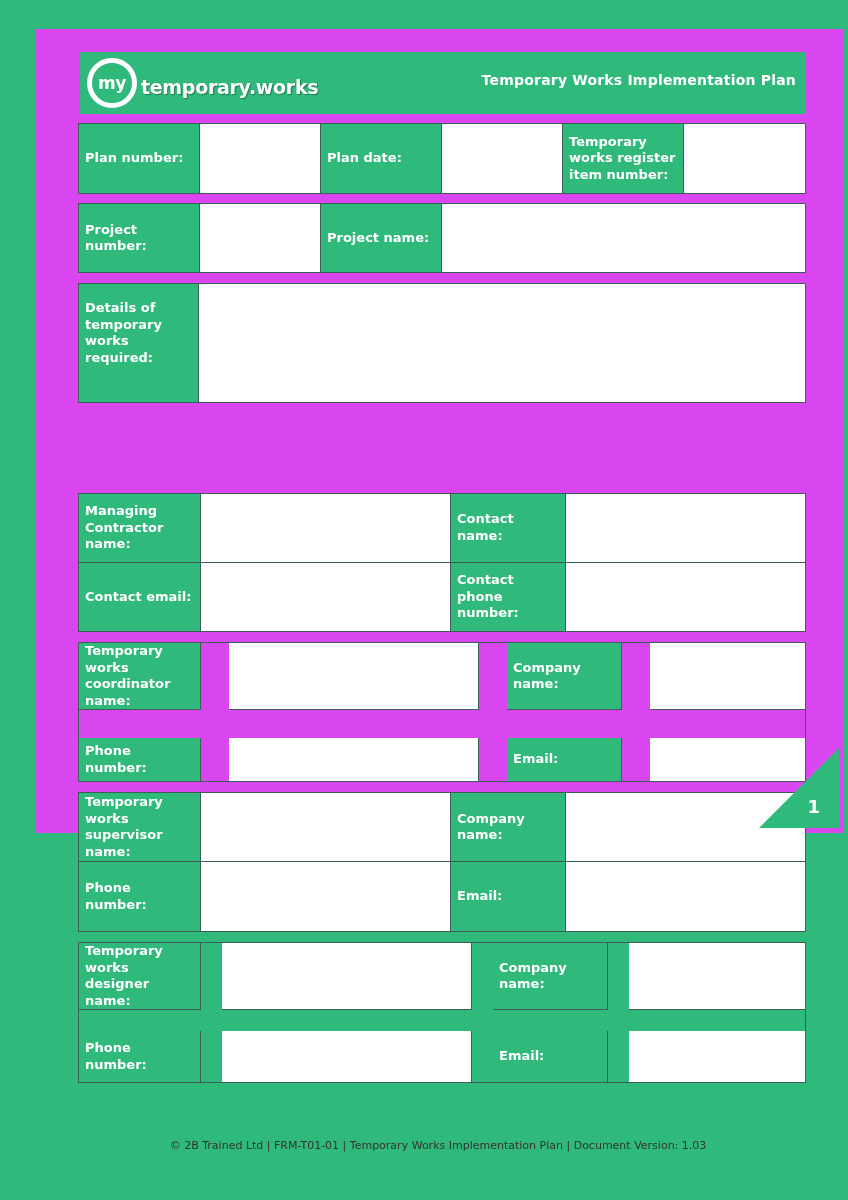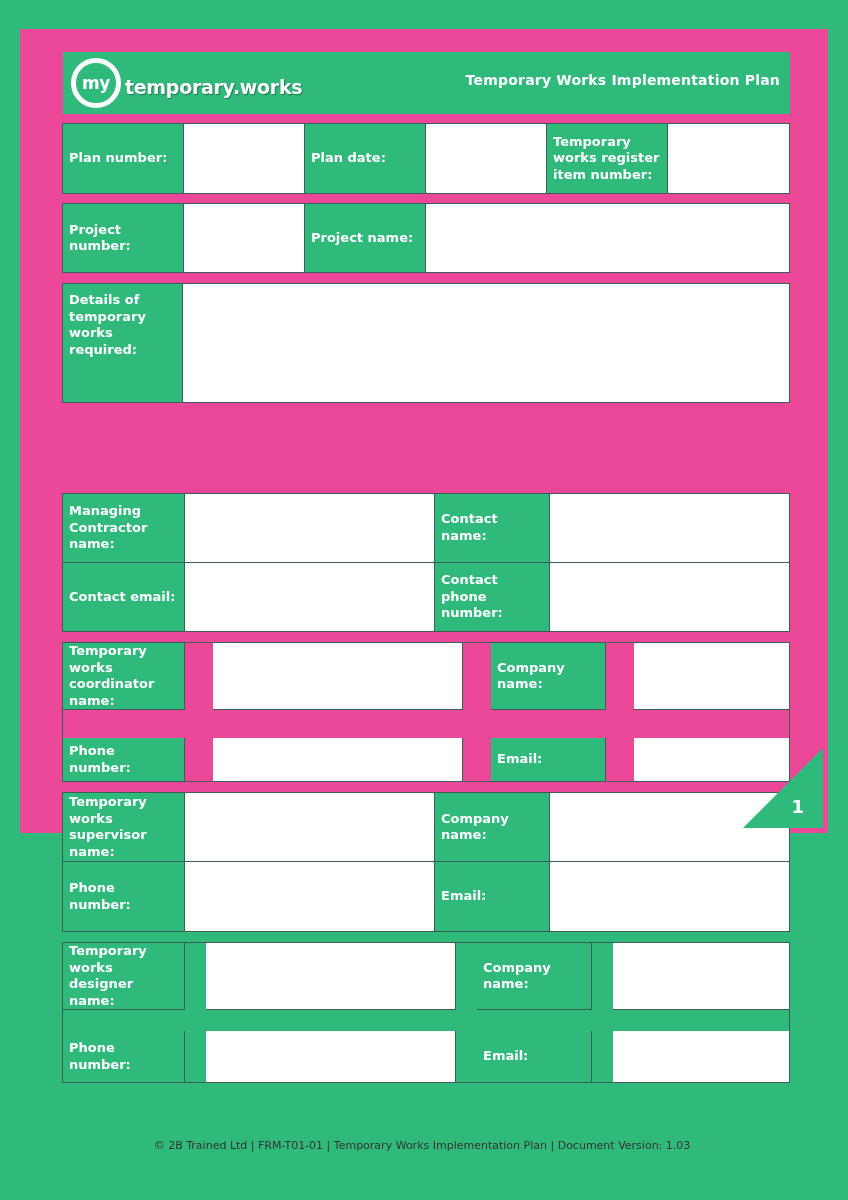--- a/index.html
+++ b/index.html
@@ -4,23 +4,23 @@
 <style>
   * { box-sizing: border-box; margin: 0; padding: 0; }
   html, body { width: 848px; height: 1200px; overflow: hidden; }
   body {
     background: #2fb97b;
     font-family: "DejaVu Sans", sans-serif;
     position: relative;
   }
   .page {
     position: absolute;
-    left: 20px; top: 29px;
+    left: 36px; top: 29px;
     width: 808px; height: 804px;
-    background: #ec4899;
+    background: #d946ef;
   }
   .header {
     position: absolute;
     left: 43px; top: 23px;
     width: 727px; height: 62px;
     background: #2fb97b;
     color: #fff;
   }
   .logo {
     position: absolute; left: 8px; top: 6px; height: 50px;
@@ -134,21 +134,21 @@
       </div>
     <div class="cell lbl last-row">
         <span>Project name:</span>
       </div>
     <div class="cell last-row last-col">
         <input class="inp" value="" style="">
       </div>
   </div>
 
   <div class="tbl" style="top:254px; height:120px; grid-template-columns:120px 1fr;">
-    <div class="cell lbl last-row" style="align-items:flex-start; padding-top:8px;">
+    <div class="cell lbl last-row" style="align-items:flex-start; padding-top:16px;">
         <span>Details of temporary works required:</span>
       </div>
     <div class="cell last-row last-col">
         <textarea class="inp" style=""></textarea>
       </div>
   </div>
 
 
   <div class="tbl" style="top:464px; height:139px; grid-template-columns:122px 250px 115px 1fr; grid-template-rows:1fr 1fr;">
     <div class="cell lbl">

